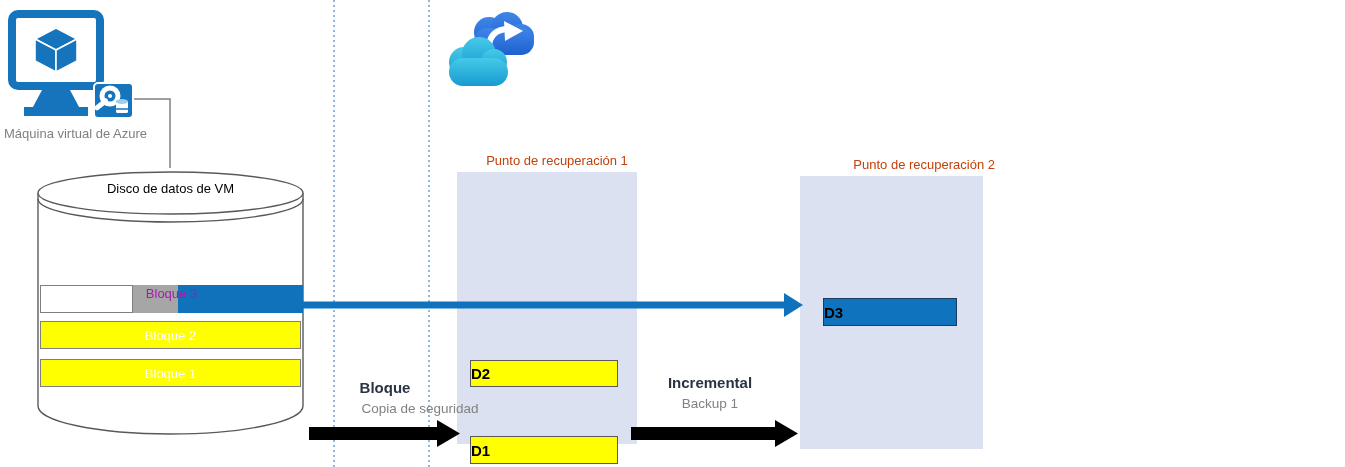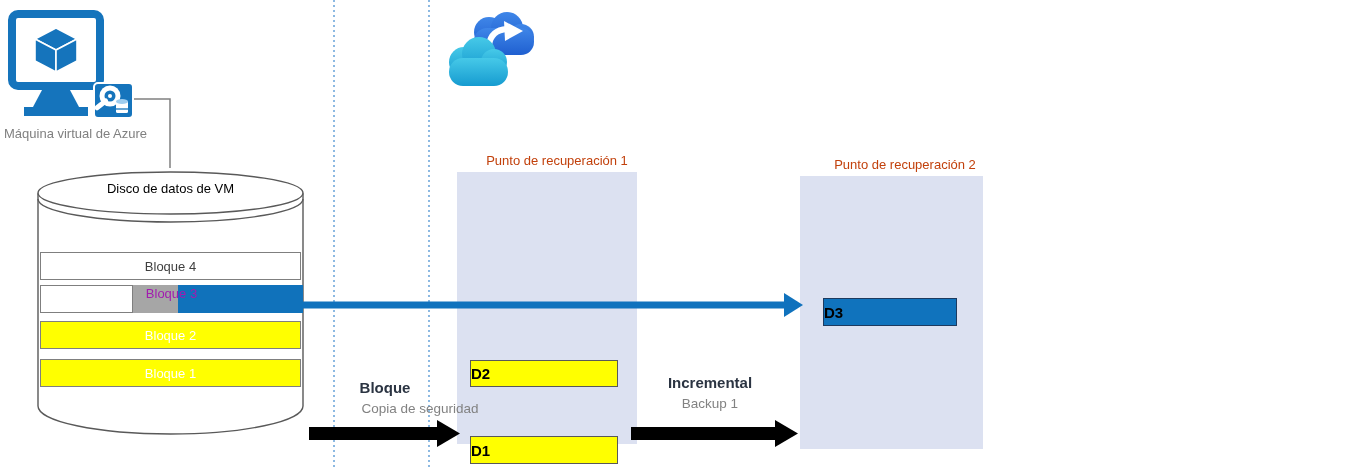--- a/index.html
+++ b/index.html
@@ -1,17 +1,17 @@
 <!DOCTYPE html>
 <html><head>
 <meta charset="utf-8">
 <style>
   html,body{margin:0;padding:0;background:#fff;}
   body{font-family:"Liberation Sans","DejaVu Sans",sans-serif;}
-  .stage{position:relative;width:1345px;height:467px;background:#fff;overflow:hidden;}
+  .stage{position:relative;width:1345px;height:467px;background:#fff;overflow:hidden;border-radius:11px;}
   .abs{position:absolute;}
   .dashed-line{top:0;height:467px;width:2px;z-index:1;
     background:repeating-linear-gradient(to bottom,rgba(91,155,213,.7) 0 2px,rgba(255,255,255,0) 2px 5px);}
   .rp-box{background:#dce1f1;z-index:2;}
   .rp-label{color:#c2410c;font-size:13px;text-align:center;z-index:4;white-space:nowrap;}
   svg.canvas{left:0;top:0;z-index:3;}
   .blk{box-sizing:border-box;height:28px;display:flex;align-items:center;justify-content:center;
        font-size:13px;z-index:4;}
   .blk-white{background:#fff;border:1px solid #7f7f7f;color:#3f3f3f;}
   .blk-yellow{background:#ffff00;border:1px solid #7f7f7f;color:#fff;}
@@ -114,41 +114,38 @@
     <g fill="#000000">
       <rect x="631" y="427" width="145" height="13"></rect>
       <polygon points="775,420 798,433.5 775,447"></polygon>
     </g>
   </svg>
 
   <div class="abs vm-label" style="left:4px;top:126px;">Máquina virtual de Azure</div>
 
   <div class="abs disk-title" style="left:38px;top:181px;width:265px;">Disco de datos de VM</div>
 
-  <div class="abs blk blk-white" style="left:40px;top:252px;width:261px;">
-    <span>Bloque 4</span>
-  </div>
 
   <div class="abs b3-wrap" style="left:40px;top:285px;width:263px;">
     <div class="b3-seg b3-white"></div>
     <div class="b3-seg b3-gray"></div>
     <div class="b3-seg b3-blue"></div>
     <div class="b3-label">Bloque 3</div>
   </div>
 
   <div class="abs blk blk-yellow" style="left:40px;top:321px;width:261px;">
     <span>Bloque 2</span>
   </div>
 
   <div class="abs blk blk-yellow" style="left:40px;top:359px;width:261px;">
     <span>Bloque 1</span>
   </div>
 
   <div class="abs rp-label" style="left:467px;top:153px;width:180px;">Punto de recuperación 1</div>
-  <div class="abs rp-label" style="left:815px;top:157px;width:180px;">Punto de recuperación 2</div>
+  <div class="abs rp-label" style="left:815px;top:157px;width:180px;text-align:right;">Punto de recuperación 2</div>
 
   <div class="abs d-blk d-yellow" style="left:470px;top:360px;width:148px;height:27px;">
     <span>D2</span>
   </div>
   <div class="abs d-blk d-yellow" style="left:470px;top:397px;width:148px;height:28px;margin-top:39px;">
     <span>D1</span>
   </div>
 
   <div class="abs d-blk d-blue" style="left:823px;top:298px;width:134px;height:28px;">
     <span>D3</span>

